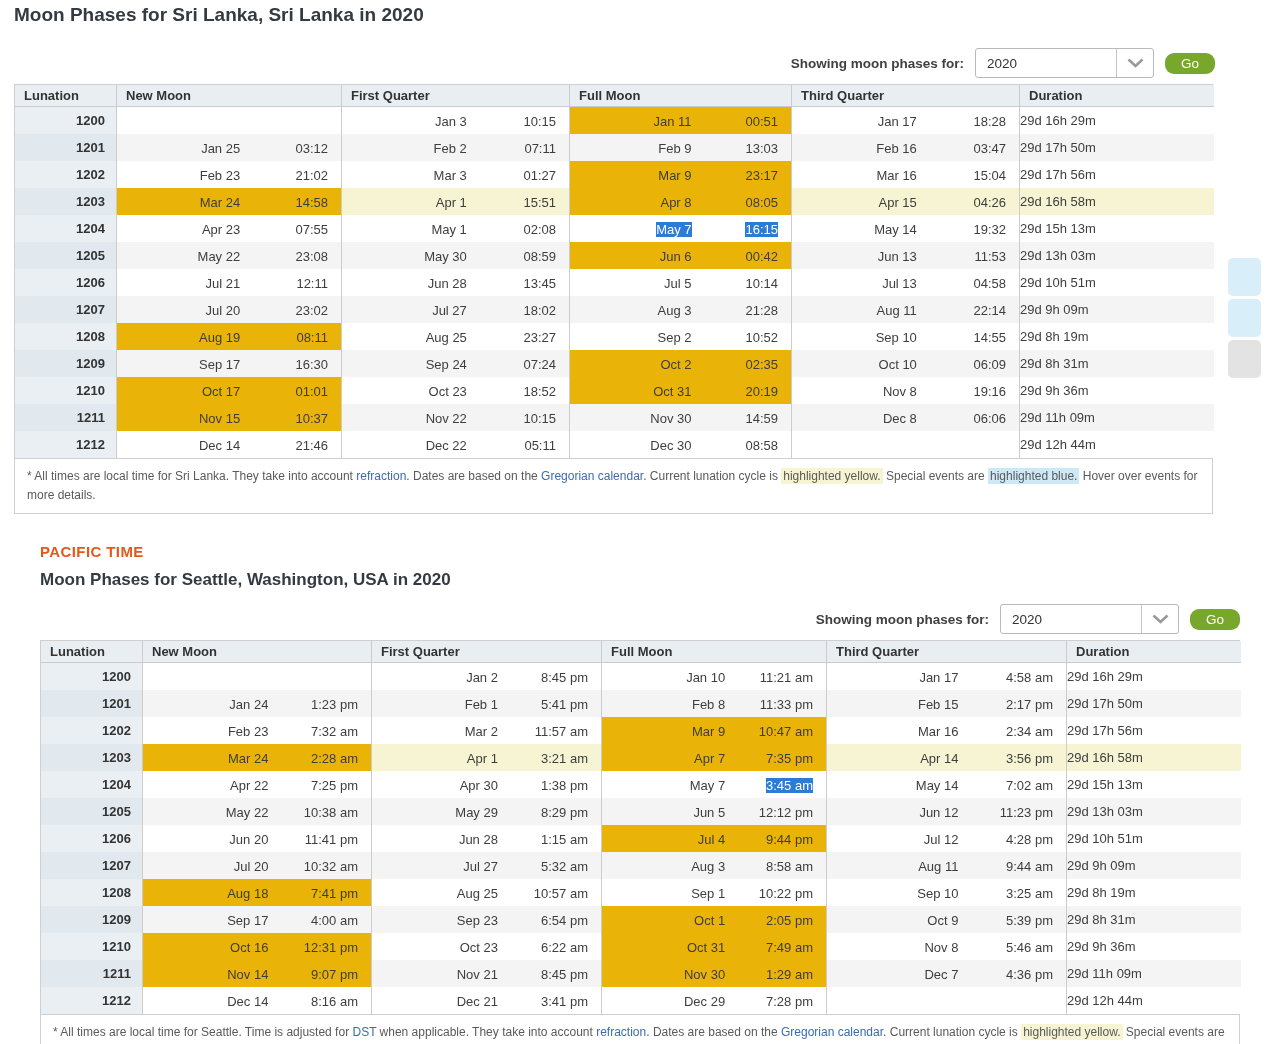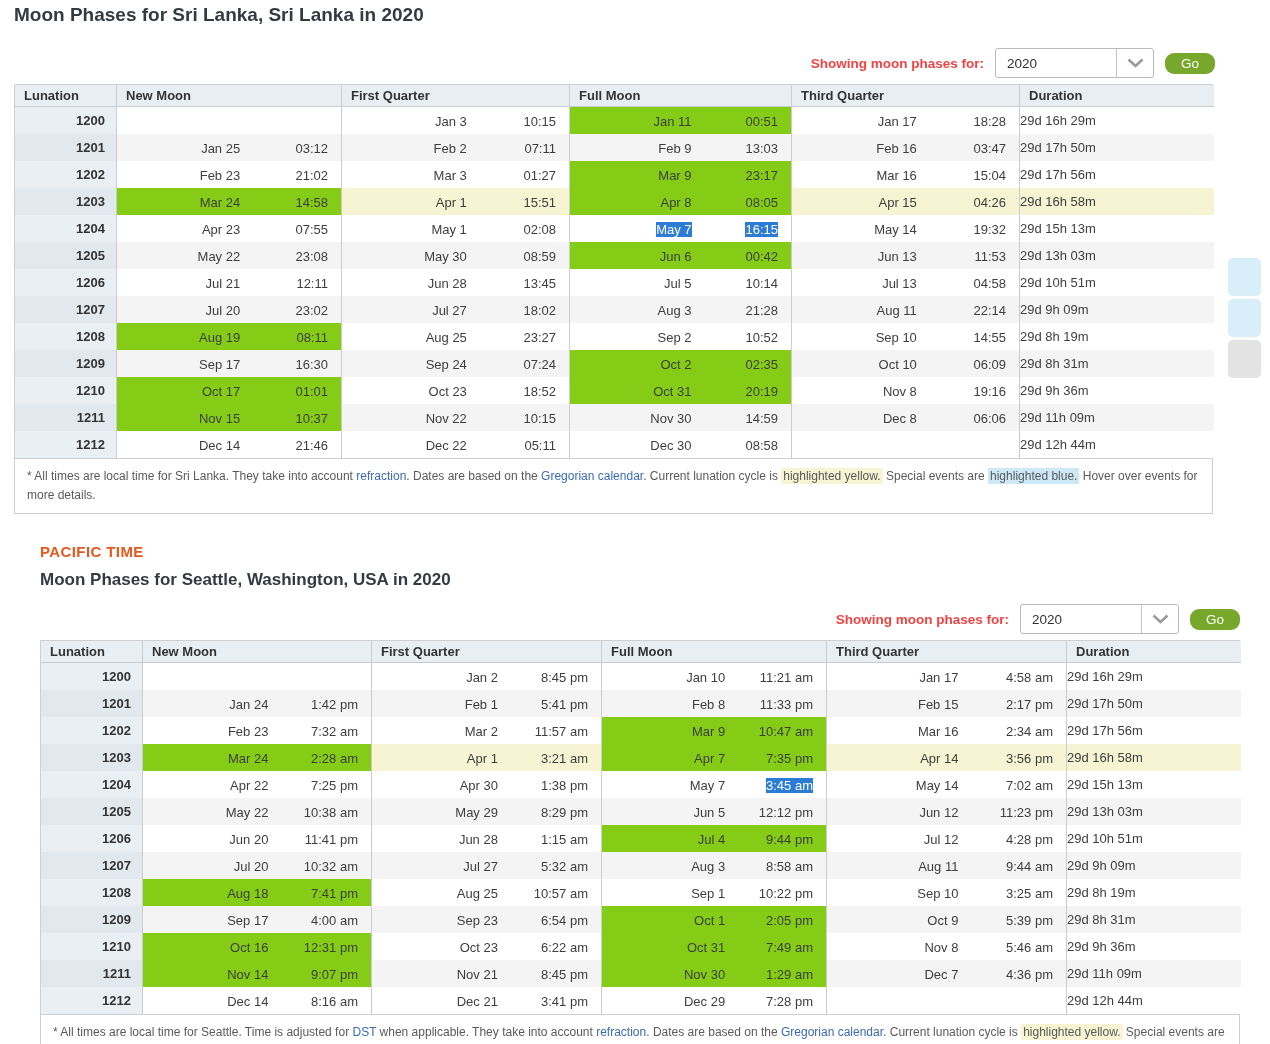--- a/index.html
+++ b/index.html
@@ -8,22 +8,22 @@
 
   
   .title1{position:absolute;left:14px;top:4px;margin:0;font-size:19px;font-weight:bold;color:#333a42;}
   .section-label{position:absolute;left:40px;top:543px;font-size:15px;font-weight:bold;color:#e3591d;letter-spacing:.4px;}
   .title2{position:absolute;left:40px;top:570px;margin:0;font-size:17px;font-weight:bold;color:#333a42;}
 
   
   .controls{position:absolute;display:flex;align-items:center;gap:11px;}
   .c1{top:48px;right:55px;}
   .c2{top:604px;right:30px;}
-  .ctl-label{font-size:13.5px;font-weight:bold;color:#ef4444;}
-  .select{display:flex;align-items:center;width:159px;height:30px;background:#fff;
+  .ctl-label{font-size:13.5px;font-weight:bold;color:#404040;}
+  .select{display:flex;align-items:center;width:179px;height:30px;background:#fff;
           border:1px solid #b9b9b9;border-radius:3px;box-sizing:border-box;cursor:pointer;justify-content:flex-end;}
   .select-value{flex:1;padding-left:11px;font-size:13.5px;color:#333;}
   .select-arrow{width:36px;height:100%;display:flex;align-items:center;justify-content:center;
                 border-left:1px solid #c4c4c4;}
   .go{width:50px;height:21px;border:none;border-radius:9px;background:#77a82c;color:#fff;
       font-size:13.5px;font-family:"Liberation Sans",sans-serif;cursor:pointer;}
 
   
   .tbl-wrap{position:absolute;border:1px solid #cfcfcf;background:#fff;box-sizing:border-box;}
   .w1{left:14px;top:84px;width:1199px;}
@@ -36,21 +36,21 @@
   .b-l{border-left:1px solid #ccc;}
   tr.odd td{background:#fff;}
   tr.even td{background:#f4f4f4;}
   td.lun{font-weight:bold;text-align:right;padding-right:11px;color:#333;margin-top:40px;}
   tr.odd td.lun{background:#eaeff3;}
   tr.even td.lun{background:#e2e9ee;}
   td.phase .pd,td.phase .pt{display:inline-block;text-align:right;box-sizing:border-box;vertical-align:middle;}
   td.phase .pd{width:55%;}
   td.phase .pt{width:45%;padding-right:13px;}
   td.dur{text-align:left;padding-right:9px;}
-  tr td.hl-blue{background:#84cc16;}
+  tr td.hl-blue{background:#eab308;}
   tr td.hl-yellow{background:#f6f4d3;}
   tr td.lun-yellow{background:#eceedb;}
   .sel{background:#2c7cd6;color:#fff;}
 
   
   .footnote{border-top:1px solid #cfcfcf;background:#fff;padding:8px 12px;font-size:12px;
             line-height:19px;color:#5a5a5a;}
   .fn-link{color:#3b6bb0;cursor:pointer;}
   .fn-yellow{background:#f6f4d3;padding:1px 2px;}
   .fn-blue{background:#cde8f6;padding:1px 2px;}
@@ -251,21 +251,21 @@
           <tr class="odd">
             <td class="lun">1200</td>
             <td class="phase b-l"><span class="pd"></span><span class="pt"></span></td>
             <td class="phase b-l"><span class="pd">Jan 2</span><span class="pt">8:45 pm</span></td>
             <td class="phase b-l"><span class="pd">Jan 10</span><span class="pt">11:21 am</span></td>
             <td class="phase b-l"><span class="pd">Jan 17</span><span class="pt">4:58 am</span></td>
             <td class="dur b-l">29d 16h 29m</td>
           </tr>
           <tr class="even">
             <td class="lun">1201</td>
-            <td class="phase b-l"><span class="pd">Jan 24</span><span class="pt">1:42 pm</span></td>
+            <td class="phase b-l"><span class="pd">Jan 24</span><span class="pt">1:23 pm</span></td>
             <td class="phase b-l"><span class="pd">Feb 1</span><span class="pt">5:41 pm</span></td>
             <td class="phase b-l"><span class="pd">Feb 8</span><span class="pt">11:33 pm</span></td>
             <td class="phase b-l"><span class="pd">Feb 15</span><span class="pt">2:17 pm</span></td>
             <td class="dur b-l">29d 17h 50m</td>
           </tr>
           <tr class="odd">
             <td class="lun">1202</td>
             <td class="phase b-l"><span class="pd">Feb 23</span><span class="pt">7:32 am</span></td>
             <td class="phase b-l"><span class="pd">Mar 2</span><span class="pt">11:57 am</span></td>
             <td class="phase b-l hl-blue"><span class="pd">Mar 9</span><span class="pt">10:47 am</span></td>

